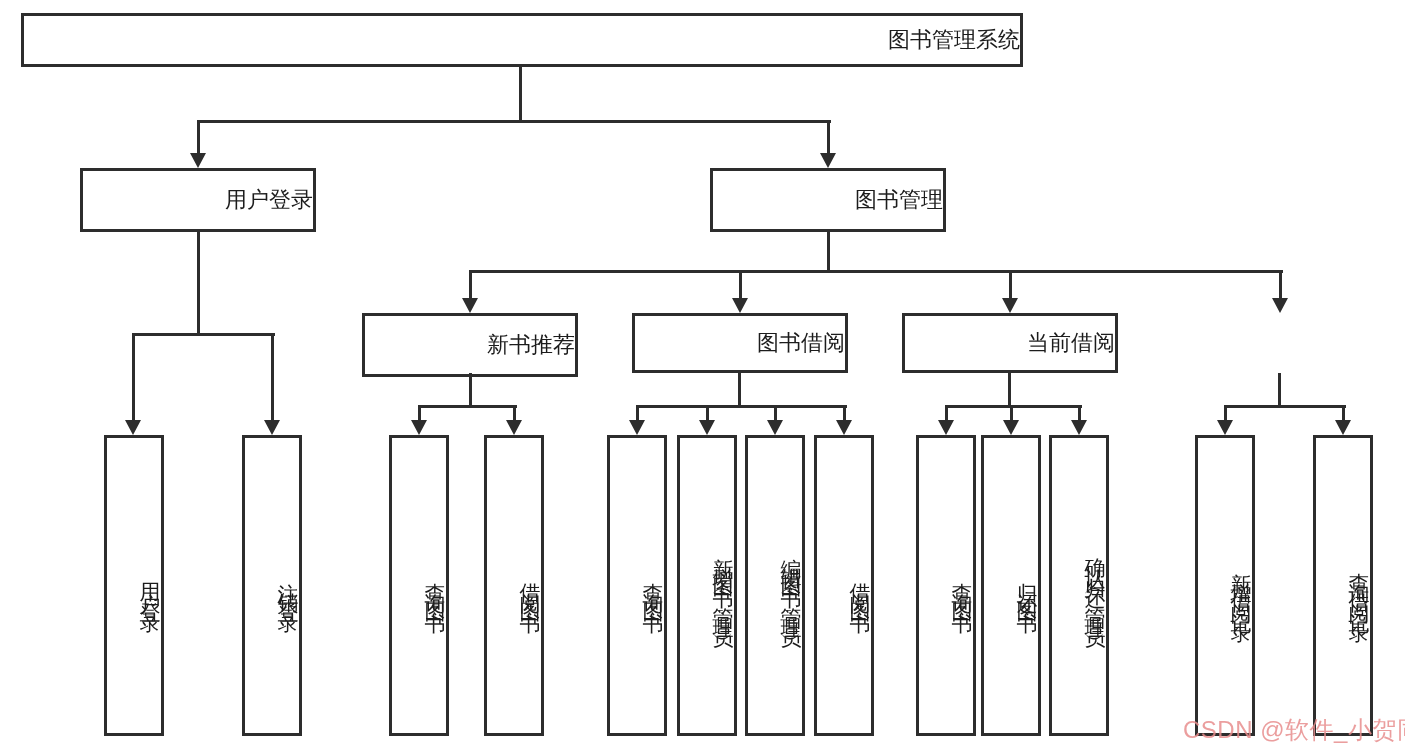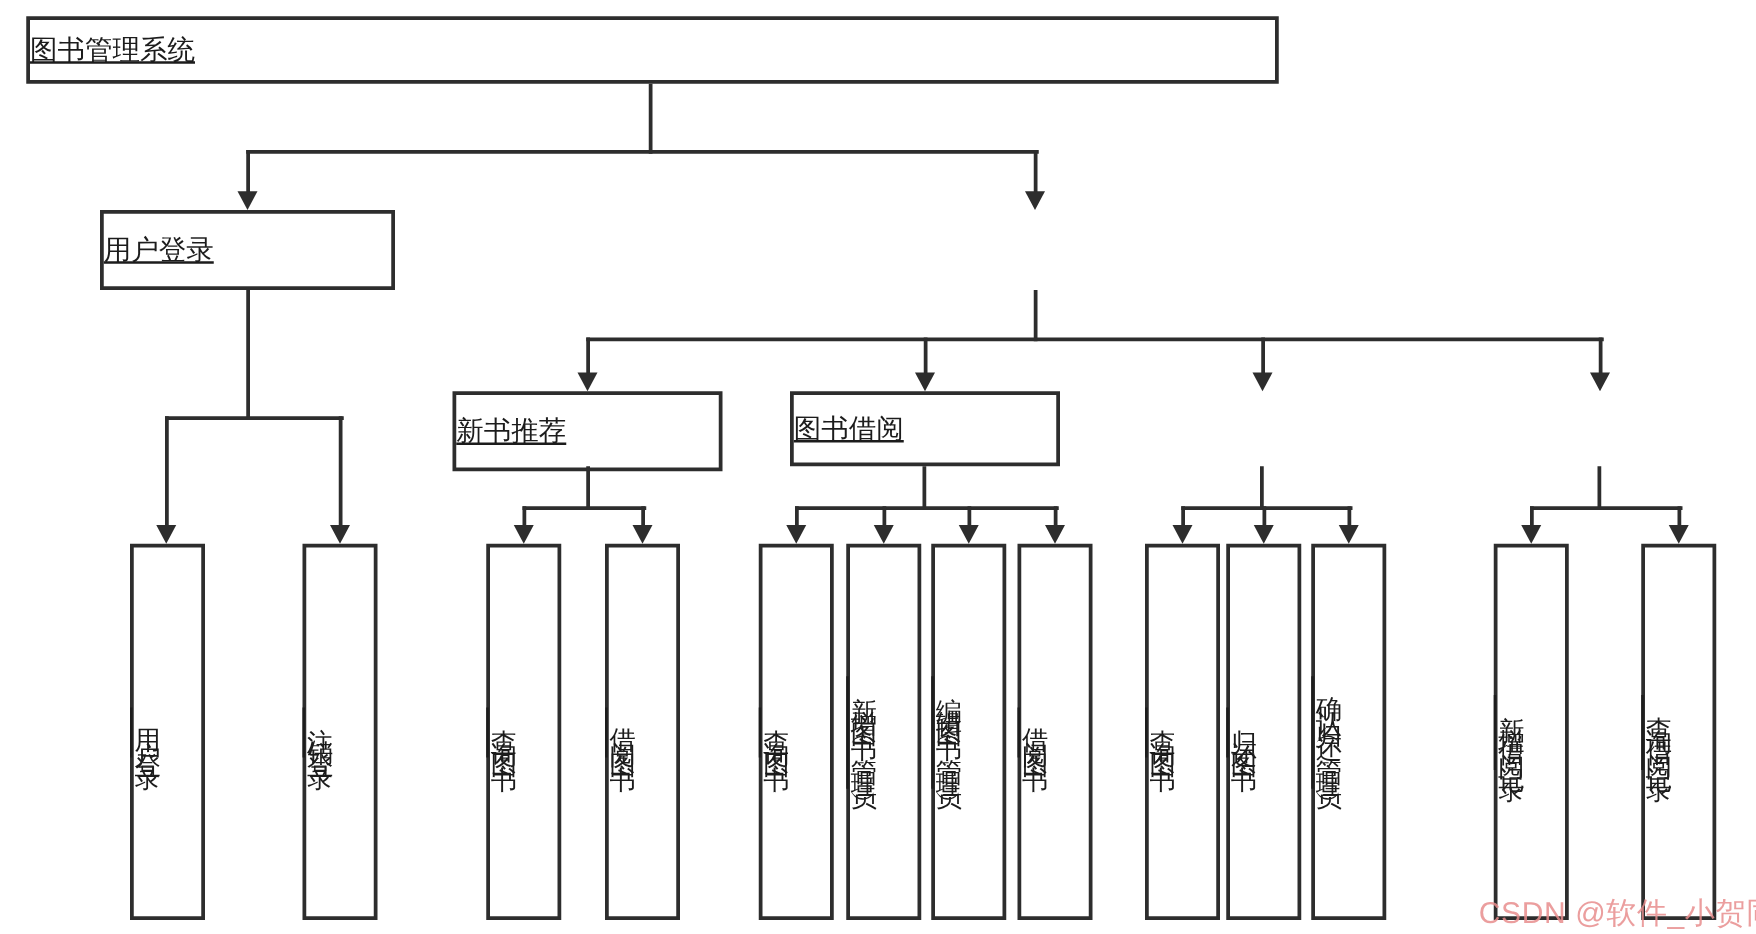--- a/index.html
+++ b/index.html
@@ -2,21 +2,21 @@
 <html><head>
 <meta charset="utf-8">
 <style>
   html,body{margin:0;padding:0;background:#ffffff;}
   .canvas{
     position:relative;width:1405px;height:747px;background:#ffffff;overflow:hidden;
     font-family:"Liberation Sans","DejaVu Sans",sans-serif;color:#1c1c1c;
   }
   .box{
     position:absolute;box-sizing:border-box;border:3px solid #2d2d2d;background:#ffffff;
-    display:flex;align-items:center;justify-content:flex-start;font-size:22px;text-decoration:underline;
+    display:flex;align-items:center;justify-content:flex-end;font-size:22px;
   }
   .vbox .vtext{
     writing-mode:vertical-rl;text-orientation:mixed;
     font-size:21px;letter-spacing:10px;line-height:1;
   }
   .hline,.vline{position:absolute;background:#2d2d2d;}
   .hline{height:3px;}
   .vline{width:3px;}
   .arrow{
     position:absolute;width:0;height:0;
@@ -33,26 +33,32 @@
 
 <div class="canvas">
 
   <div class="box" style="left:21px;top:13px;width:1002px;height:54px;">
     <span>图书管理系统</span>
   </div>
 
   <div class="box" style="left:80px;top:168px;width:236px;height:64px;">
     <span>用户登录</span>
   </div>
+  <div class="box" style="left:710px;top:168px;width:236px;height:64px;">
+    <span>图书管理</span>
+  </div>
 
   <div class="box" style="left:362px;top:313px;width:216px;height:64px;">
     <span>新书推荐</span>
   </div>
   <div class="box" style="left:632px;top:313px;width:216px;height:60px;">
     <span>图书借阅</span>
+  </div>
+  <div class="box" style="left:902px;top:313px;width:216px;height:60px;">
+    <span>当前借阅</span>
   </div>
 
   <div class="box vbox" style="left:104px;top:435px;width:60px;height:301px;">
     <span class="vtext">用户登录</span>
   </div>
   <div class="box vbox" style="left:242px;top:435px;width:60px;height:301px;">
     <span class="vtext">注销登录</span>
   </div>
 
   <div class="box vbox" style="left:389px;top:435px;width:60px;height:301px;">

